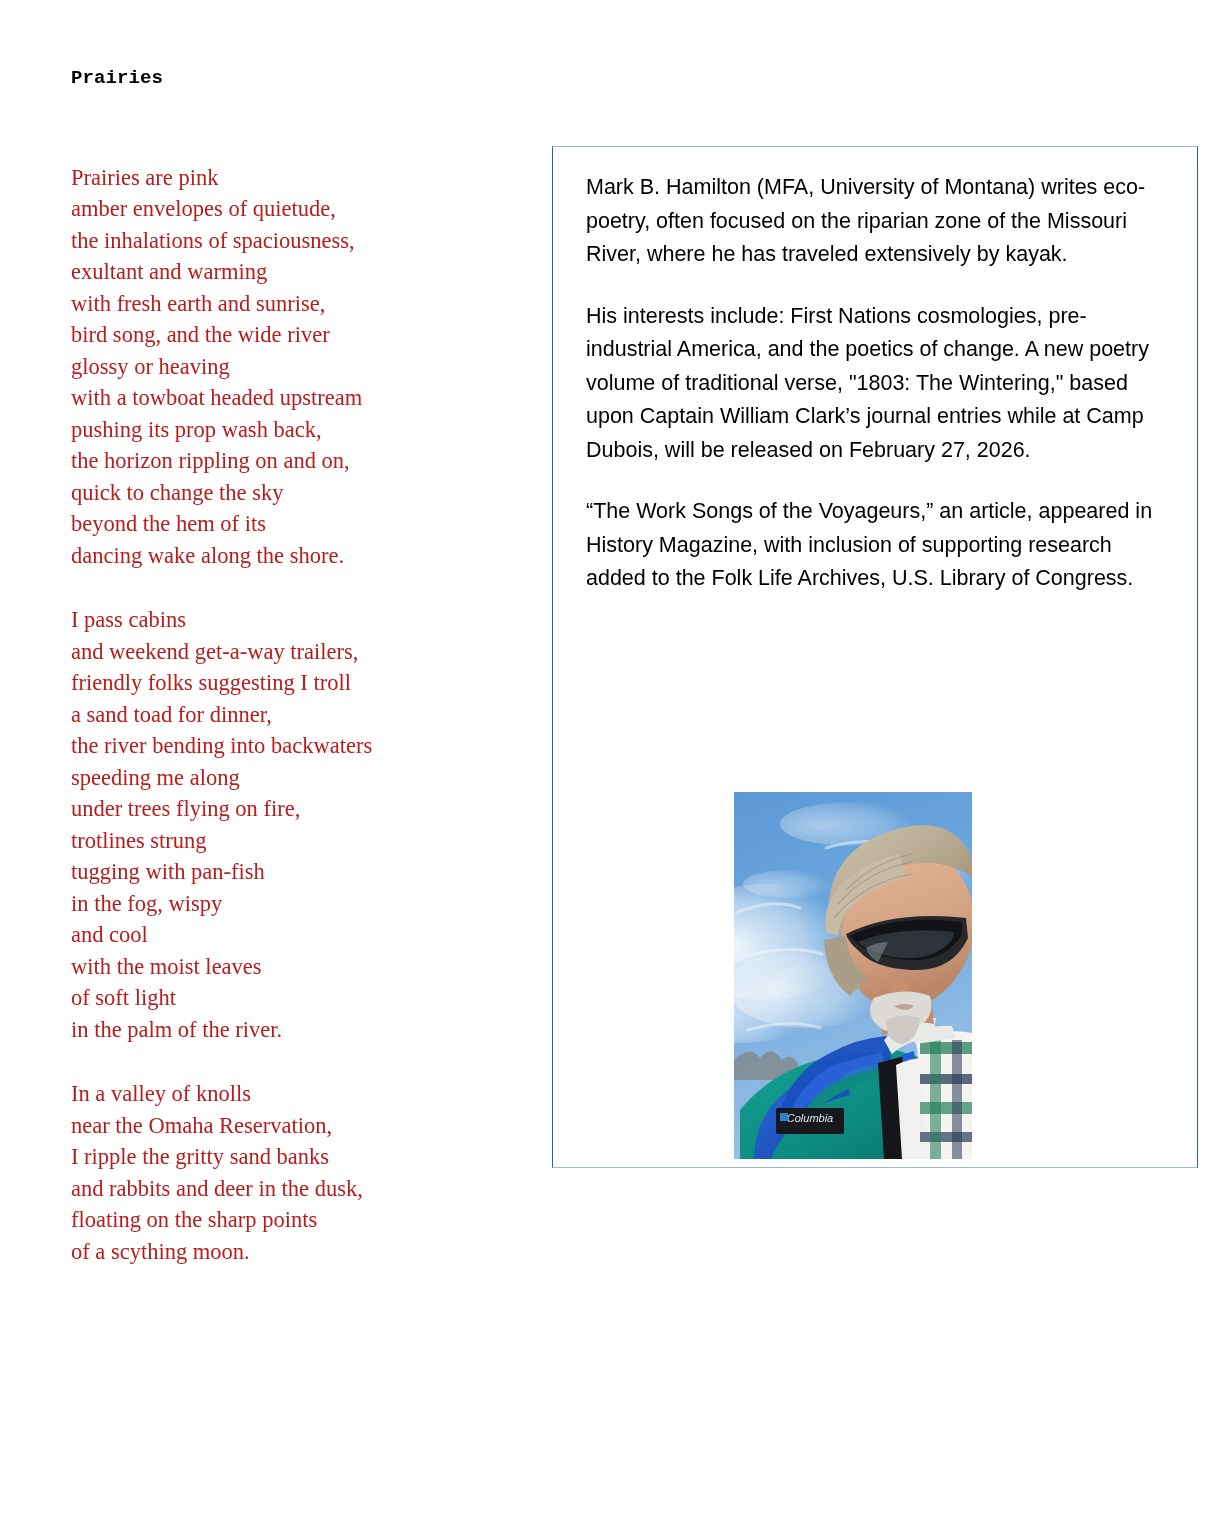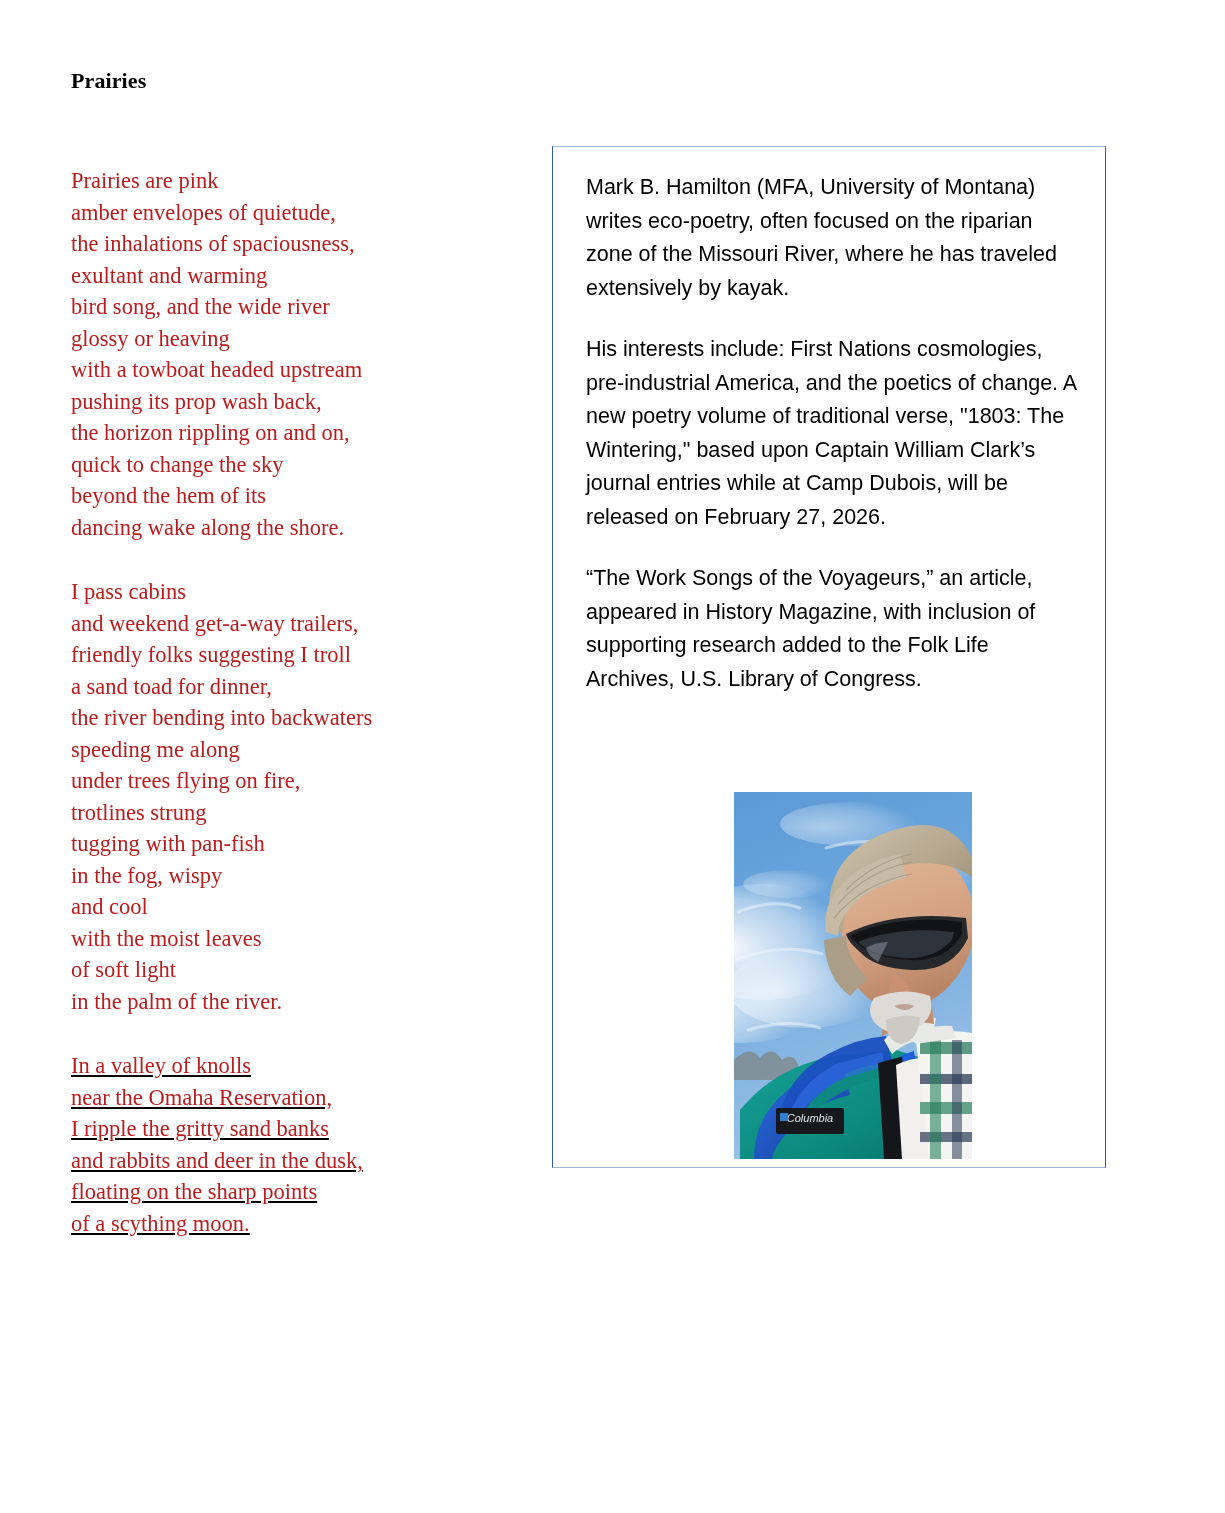--- a/index.html
+++ b/index.html
@@ -25,53 +25,53 @@
 
   
   .poem-column {
     position: absolute;
     left: 71px;
     top: 68px;
     width: 440px;
   }
 
   .poem-title {
-    font-family: Liberation Serif, serif;
+    font-family: Liberation Mono, monospace;
     font-weight: bold;
-    font-size: 22px;
+    font-size: 19px;
     color: #000000;
     line-height: 1.15;
     margin: 0 0 0 0;
     letter-spacing: 0.1px;
   }
 
   .poem-body {
     margin-top: 72px;
   }
 
   .stanza {
     margin: 0 0 33px 0;
     padding: 0;
   }
-  .stanza:last-child { margin-bottom: 18px; text-decoration: underline; }
+  .stanza:last-child { margin-bottom: 18px; }
 
   .poem-line {
     font-family: "Liberation Serif", "DejaVu Serif", serif;
     font-size: 22.5px;
     line-height: 31.5px;
     color: #b91c1c;
     white-space: pre;
   }
 
   
   .bio-box {
     position: absolute;
     left: 552px;
     top: 146px;
-    width: 554px;
+    width: 646px;
     height: 1022px;
     box-sizing: border-box;
     border: 1px solid #2e5f96;
     border-top-color: #9cb8da;
     border-bottom-color: #9cb8da;
     background: #ffffff;
   }
 
   .bio-inner {
     position: absolute;
@@ -111,20 +111,21 @@
 
     <h1 class="poem-title">Prairies</h1>
 
     <div class="poem-body">
 
       <div class="stanza">
         <div class="poem-line">Prairies are pink</div>
         <div class="poem-line">amber envelopes of quietude,</div>
         <div class="poem-line">the inhalations of spaciousness,</div>
         <div class="poem-line">exultant and warming</div>
+        <div class="poem-line">with fresh earth and sunrise,</div>
         <div class="poem-line">bird song, and the wide river</div>
         <div class="poem-line">glossy or heaving</div>
         <div class="poem-line">with a towboat headed upstream</div>
         <div class="poem-line">pushing its prop wash back,</div>
         <div class="poem-line">the horizon rippling on and on,</div>
         <div class="poem-line">quick to change the sky</div>
         <div class="poem-line">beyond the hem of its</div>
         <div class="poem-line">dancing wake along the shore.</div>
       </div>
 

